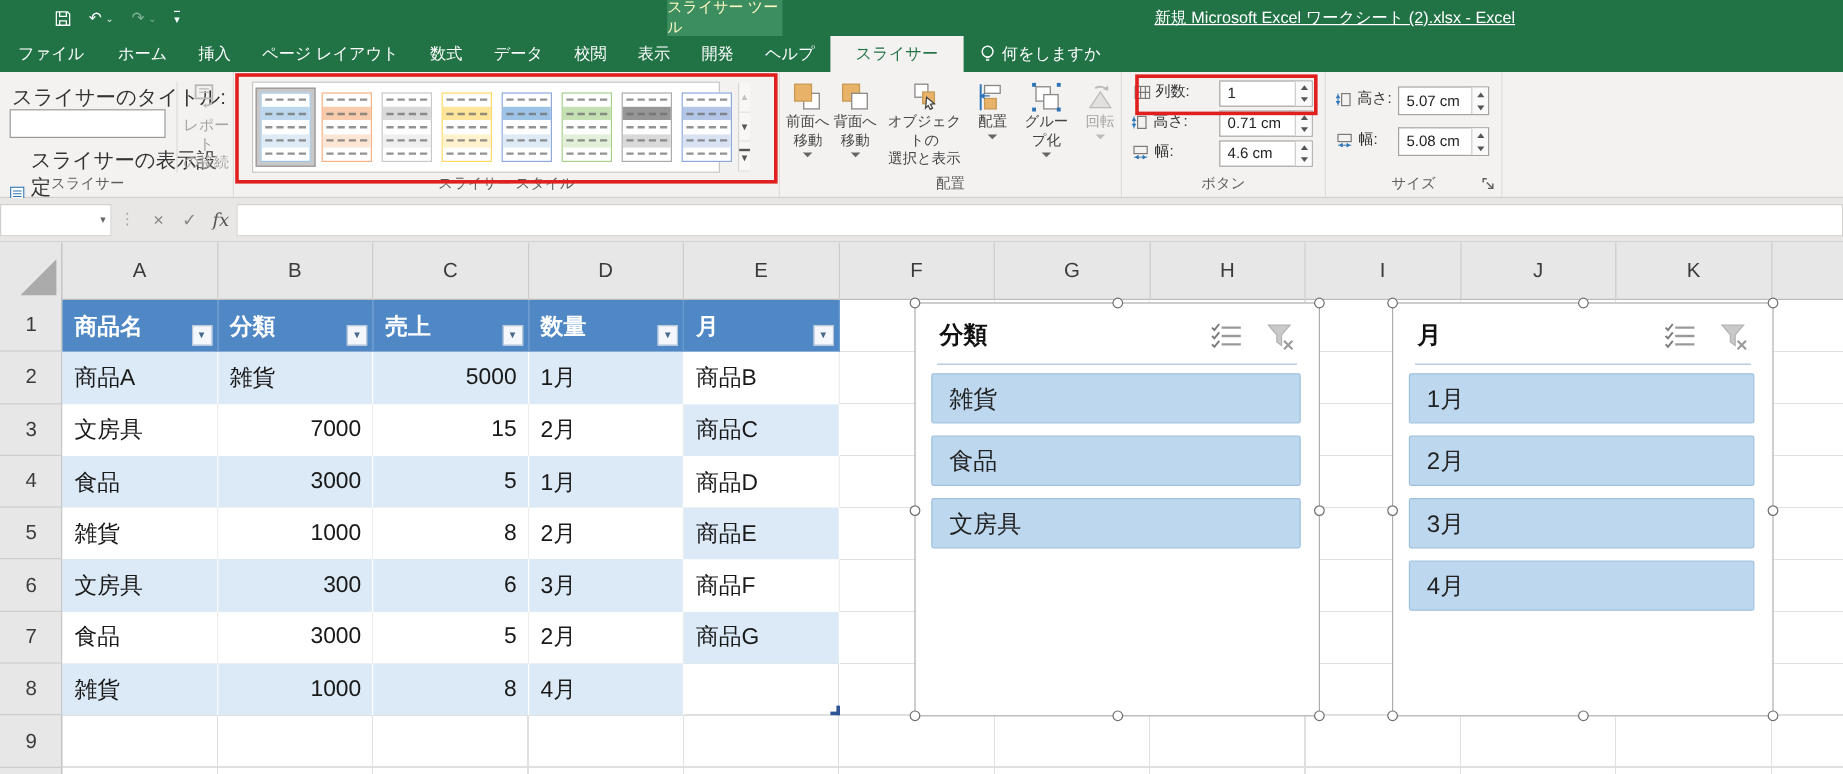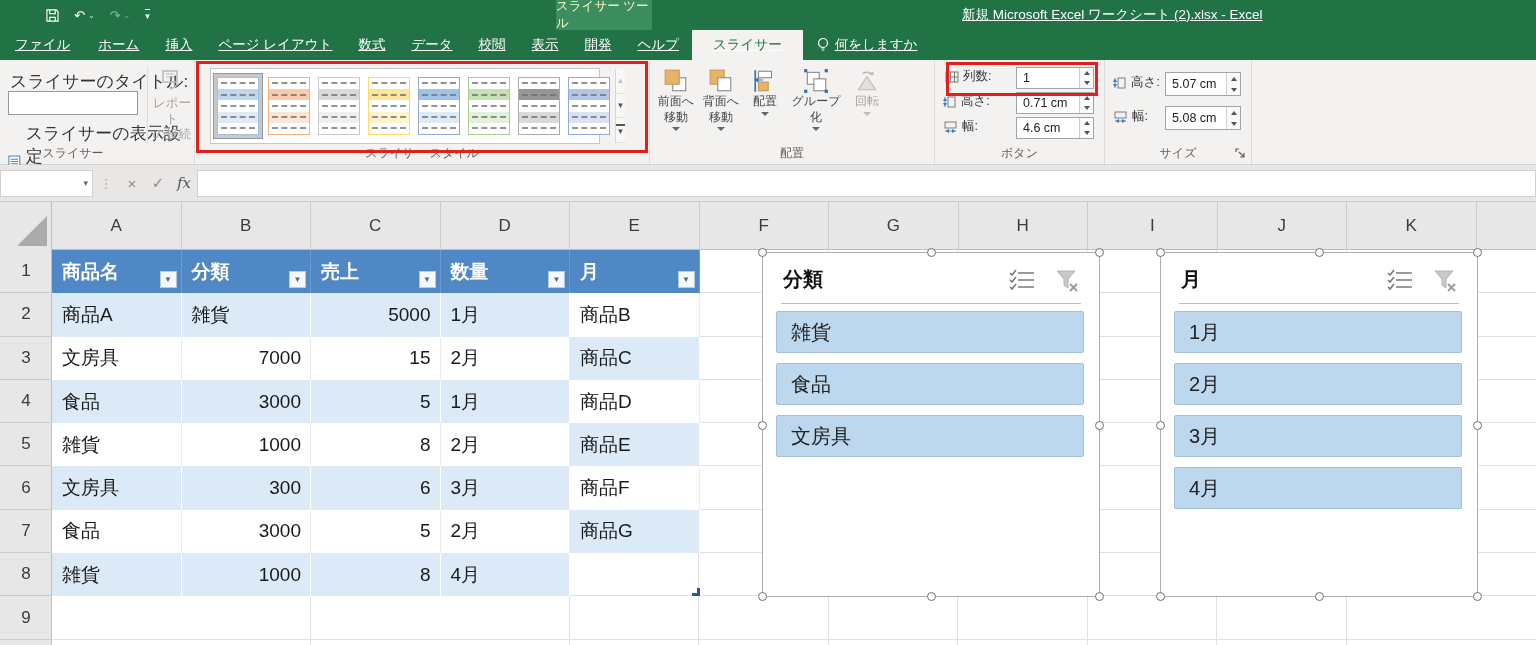--- a/index.html
+++ b/index.html
@@ -13,21 +13,21 @@
   .qat-btn { display:flex; align-items:center; gap:3px; font-size:13px; color:#fff; }
   .qat-dim { opacity:.45; }
   .qat-chev { font-size:8px; opacity:.8; }
   #ctx-tool { position:absolute; left:556px; top:0; width:96px; height:30px; background:#3c8e61;
     color:#fef9c3; font-size:12.5px; display:flex; align-items:center; justify-content:center; }
   #title-text { position:absolute; left:962px; top:0; height:30px; display:flex; align-items:center;
     color:#fff; font-size:13.5px;text-decoration:underline; }
 
   
   #tabrow { position:absolute; left:0; top:30px; width:1536px; height:30px; background:#217346;
-    display:flex; align-items:stretch; color:#fff; font-size:13.5px;text-decoration:underline; }
+    display:flex; align-items:stretch; color:#fff; font-size:13.5px; }
   .tab { display:flex; align-items:center; padding:0 13px; cursor:default; }
   .tab.active { background:#f3f2f1; color:#217346; padding:0 21px; }
   #tellme { display:flex; align-items:center; gap:6px; margin-left:14px; }
 
   
   #ribbon { position:absolute; left:0; top:60px; width:1536px; height:105px; background:#f3f2f1;
     border-bottom:1px solid #d2d0ce; display:flex; }
   .rgroup { position:relative; height:100%; border-right:1px solid #dedcda; }
   .rgroup-name { position:absolute; bottom:2px; left:0; right:0; text-align:center;
     font-size:12px; color:#605e5c; }
@@ -293,20 +293,28 @@
       <div class="menu-chev"></div>
     </div>
     <div class="arr-btn" style="width:42px">
       <svg width="26" height="26" viewBox="0 0 24 24">
           <rect x="2" y="2" width="13" height="13" fill="#e8b368" stroke="#c79a55"></rect>
           <rect x="9" y="9" width="12" height="12" fill="#fff" stroke="#8a8886"></rect>
         </svg>
       <div class="icon-btn-label"><span>背面へ</span><br><span>移動</span></div>
       <div class="menu-chev"></div>
     </div>
+    <div class="arr-btn" style="width:84px">
+      <svg width="26" height="26" viewBox="0 0 24 24">
+          <rect x="5" y="2" width="10" height="10" fill="#fff" stroke="#8a8886"></rect>
+          <rect x="11" y="8" width="9" height="9" fill="#e8b368" stroke="#c79a55"></rect>
+          <path d="M14 12 l6 5 -3 .4 1.6 3 -1.8 1 -1.6 -3 -2 2z" fill="#fff" stroke="#444" stroke-width="1"></path>
+        </svg>
+      <div class="icon-btn-label"><span>オブジェクトの</span><br><span>選択と表示</span></div>
+    </div>
     <div class="arr-btn" style="width:40px">
       <svg width="26" height="26" viewBox="0 0 24 24">
           <path d="M3 2 v20" stroke="#2e74b5" stroke-width="1.5"></path>
           <rect x="6" y="3" width="12" height="6" fill="#fff" stroke="#8a8886"></rect>
           <rect x="6" y="13" width="9" height="8" fill="#e8b368" stroke="#c79a55"></rect>
           <path d="M10 11 h-6 M5.5 9.5 l-2.5 1.5 2.5 1.5z" stroke="#2e74b5" fill="#2e74b5"></path>
         </svg>
       <div class="icon-btn-label"><span>配置</span></div>
       <div class="menu-chev"></div>
     </div>

